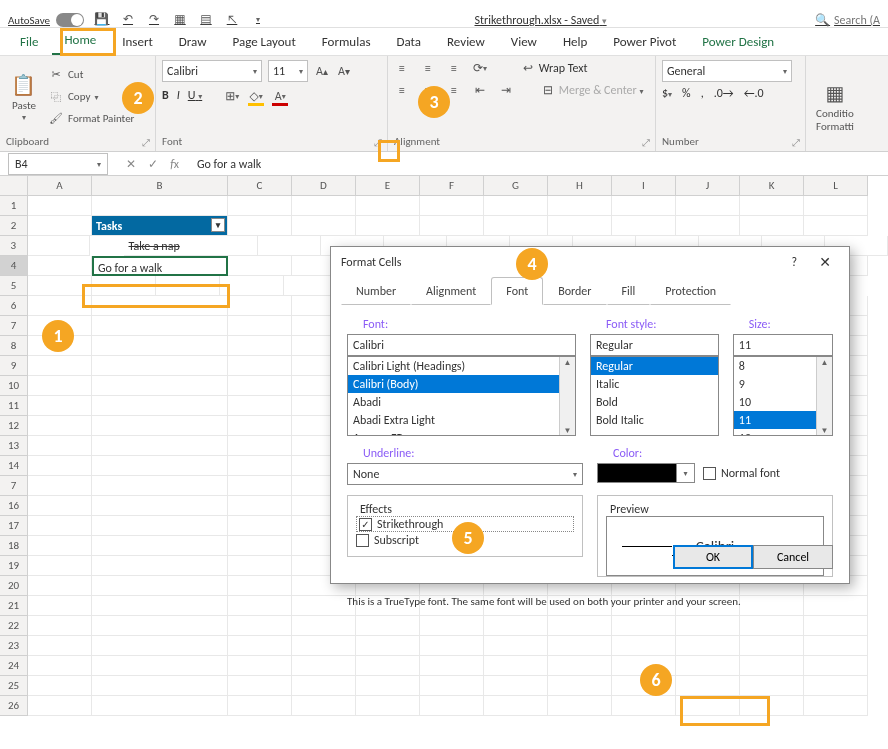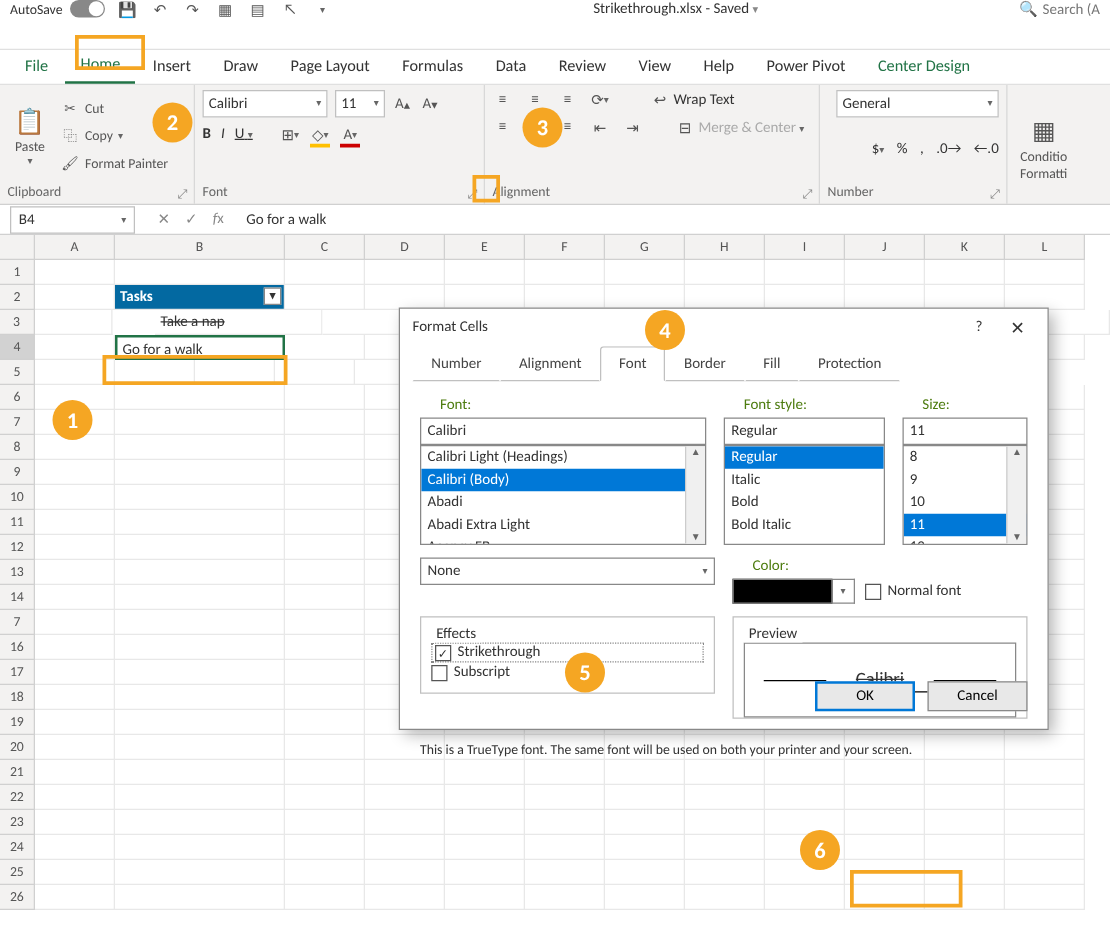--- a/index.html
+++ b/index.html
@@ -1,19 +1,19 @@
 <!DOCTYPE html>
 <html><head>
 <meta charset="utf-8">
 <style>
   * { box-sizing: border-box; margin: 0; padding: 0; font-family: "Segoe UI", Calibri, sans-serif; }
   body { width: 888px; height: 749px; background: #fff; overflow: hidden; position: relative; font-size: 12px; color: #333; }
   
   
-  .titlebar { height: 40px; background: #fff; border-bottom: 1px solid #e0e0e0; display: flex; align-items: flex-start; padding: 0 8px; gap: 10px; }
+  .titlebar { height: 28px; background: #fff; border-bottom: 1px solid #e0e0e0; display: flex; align-items: flex-end; padding: 0 8px; gap: 10px; text-decoration: underline; }
   .autosave { display: flex; align-items: center; gap: 6px; font-size: 11px; color: #333; }
   .toggle { display: inline-block; width: 28px; height: 14px; border-radius: 7px; background: #888; position: relative; }
   .toggle::after { content: ""; position: absolute; right: 1px; top: 1px; width: 12px; height: 12px; background: #fff; border-radius: 50%; }
   .qat-icon { width: 16px; height: 16px; display: inline-flex; align-items: center; justify-content: center; color: #555; }
   .title-center { flex: 1; text-align: center; font-size: 12px; color: #333; }
   .title-center .dd { font-size: 9px; color: #888; }
   .search-box { font-size: 12px; color: #777; display: flex; align-items: center; gap: 4px; }
   
   
   .ribbon-tabs { height: 28px; display: flex; align-items: flex-end; padding: 0 8px; gap: 2px; border-bottom: 1px solid #e0e0e0; }
@@ -53,47 +53,47 @@
   .row { display:flex; height:20px; }
   .row-h { width:28px; border-right:1px solid #d0d0d0; border-bottom:1px solid #d0d0d0; background:#f3f2f1; text-align:center; font-size:11px; color:#555; line-height:20px;}
   .cell { width:64px; height:20px; border-right:1px solid #e8e8e8; border-bottom:1px solid #e8e8e8; padding:0 4px; font-size:12px; line-height:20px; overflow:hidden; white-space:nowrap; background:#fff;}
   .cell.colB { width:136px; }
   .tasks-header { background:#0369a1; color:#fff; font-weight:bold; position:relative;}
   .filter-btn { position:absolute; right:2px; top:2px; width:14px;height:14px; background:#fff; border:1px solid #888; font-size:9px; color:#333; display:flex;align-items:center;justify-content:center;}
   .sel-cell { border:2px solid #217346; }
   .strike { text-decoration: line-through; margin-left: 34px; }
 
   
-  .dialog { position:absolute; left:319px; top:246px; width:520px; height:338px; background:#fff; border:1px solid #888; box-shadow: 4px 4px 12px rgba(0,0,0,.3); z-index:10; font-size:12px;}
+  .dialog { position:absolute; left:330px; top:246px; width:520px; height:338px; background:#fff; border:1px solid #888; box-shadow: 4px 4px 12px rgba(0,0,0,.3); z-index:10; font-size:12px;}
   .dialog-title { height:30px; display:flex; align-items:center; padding:0 10px; font-size:12px; }
   .dialog-title .sp { flex:1; }
   .dialog-close { width:28px; text-align:center; font-size:14px; cursor:pointer; }
   .dialog-tabs { display:flex; padding: 0 10px; gap:0; }
   .dtab { padding:6px 14px; font-size:12px; color:#444; cursor:pointer; border:1px solid transparent; border-bottom:1px solid #c0c0c0; }
   .dtab.active { border:1px solid #c0c0c0; border-bottom:1px solid #fff; border-radius:3px 3px 0 0; }
   .dialog-body { padding:12px 16px; }
   .flex { display:flex; gap:14px; }
-  .label { font-size:12px; color:#4d7c0f; margin-bottom:3px; display:block;padding-left:16px;}
+  .label { font-size:12px; color:#8b5cf6; margin-bottom:3px; display:block;padding-left:16px;}
   .textbox { height:22px; border:1px solid #888; width:100%; padding:0 5px; font-size:12px; display:flex; align-items:center; background:#fff;}
   .listbox { border:1px solid #888; height:80px; overflow:hidden; font-size:12px; background:#fff; position:relative;}
   .listbox .item { padding:2px 5px; }
   .listbox .item.sel { background:#0078d7; color:#fff; }
   .listbox .scrollbar { position:absolute; right:0; top:0; width:16px; height:100%; background:#f0f0f0; border-left:1px solid #ccc;}
   .listbox .scrollbar::before { content:"▲"; position:absolute; top:0; left:0; width:100%; text-align:center; font-size:8px; color:#666;}
   .listbox .scrollbar::after { content:"▼"; position:absolute; bottom:0; left:0; width:100%; text-align:center; font-size:8px; color:#666;}
   .combo { height:22px; border:1px solid #888; display:flex; align-items:center; padding:0 5px; justify-content:space-between; background:#fff;}
   .fieldset { border:1px solid #c0c0c0; padding:6px 8px 8px 8px; margin-top:10px; }
   .fieldset .legend { font-size:12px; margin-top:-13px; background:#fff; display:inline-block; padding:0 4px;}
   .chk { display:flex; align-items:center; gap:5px; font-size:12px; padding:1px 0;}
   .chk .box { width:13px; height:13px; border:1px solid #555; display:flex;align-items:center;justify-content:center; font-size:10px;}
   .color-swatch { width:80px; height:20px; background:#000; border:1px solid #888;}
   .preview-box { border:1px solid #888; height:60px; display:flex; align-items:center; justify-content:center; font-size:15px; font-family:Calibri; }
   .preview-box .sample { text-decoration: line-through; border-bottom:1px solid #000; padding:0 24px;}
   .preview-box .line-l,.preview-box .line-r{ width:50px;height:1px;background:#000;}
-  .dialog-footer { position:absolute; bottom:14px; right:16px; display:flex; gap:10px;padding-left:40px;}
+  .dialog-footer { position:absolute; bottom:14px; right:16px; display:flex; padding-left:40px;}
   .dbtn { width:80px; height:24px; border:1px solid #888; background:#e8e8e8; font-size:12px; cursor:pointer;}
   .dbtn.primary { border:2px solid #0078d7; }
   .note { font-size:11px; color:#333; margin-top:18px;}
   .dd-arrow { font-size:8px; color:#666; }
 </style>
 </head>
 <body>
 
 <div class="titlebar">
   <div class="autosave">
@@ -122,21 +122,21 @@
   <div class="ribbon-tab active">Home</div>
   <div class="ribbon-tab">Insert</div>
   <div class="ribbon-tab">Draw</div>
   <div class="ribbon-tab">Page Layout</div>
   <div class="ribbon-tab">Formulas</div>
   <div class="ribbon-tab">Data</div>
   <div class="ribbon-tab">Review</div>
   <div class="ribbon-tab">View</div>
   <div class="ribbon-tab">Help</div>
   <div class="ribbon-tab">Power Pivot</div>
-  <div class="ribbon-tab tabledesign">Center Design</div>
+  <div class="ribbon-tab tabledesign">Power Design</div>
 </div>
 
 <div class="ribbon-body">
 
   <div class="ribbon-group" style="width:156px">
     <div class="group-content">
       <div class="big-btn">
         <div class="big-icon">📋</div>
         <span>Paste</span>
         <span class="dd-arrow">▾</span>
@@ -207,21 +207,21 @@
         <span class="icon">⇥</span>
         <span style="width:6px"></span>
         <span style="color:#aaa"><span class="icon">⊟</span> <span>Merge &amp; Center</span> <span class="dd-arrow">▾</span></span>
       </div>
     </div>
     <div class="group-label">Alignment</div>
     <div class="launch">⤢</div>
   </div>
 
   <div class="ribbon-group" style="width:150px">
-    <div class="group-content" style="flex-direction:column;align-items:flex-end;gap:18px">
+    <div class="group-content" style="flex-direction:column;align-items:flex-start;gap:4px">
       <div class="font-combo" style="width:130px">
           <span>General</span>
           <span class="dd-arrow">▾</span>
         </div>
       <div class="btn-row" style="gap:10px">
         <span>$<span class="dd-arrow">▾</span></span>
         <span>%</span>
         <span>,</span>
         <span>.0→</span>
         <span>←.0</span>
@@ -717,20 +717,21 @@
           <div class="item">10</div>
           <div class="item sel">11</div>
           <div class="item">12</div>
 
           <div class="scrollbar"></div>
         </div>
       </div>
     </div>
     <div class="flex" style="margin-top:10px">
       <div style="flex:1.6">
+        <span class="label">Underline:</span>
         <div class="combo">
             <span>None</span>
             <span class="dd-arrow">▾</span>
           </div>
       </div>
       <div style="flex:1.6">
         <span class="label">Color:</span>
         <div style="display:flex;gap:8px;align-items:center">
           <div style="display:flex">
             <div class="color-swatch"></div>

